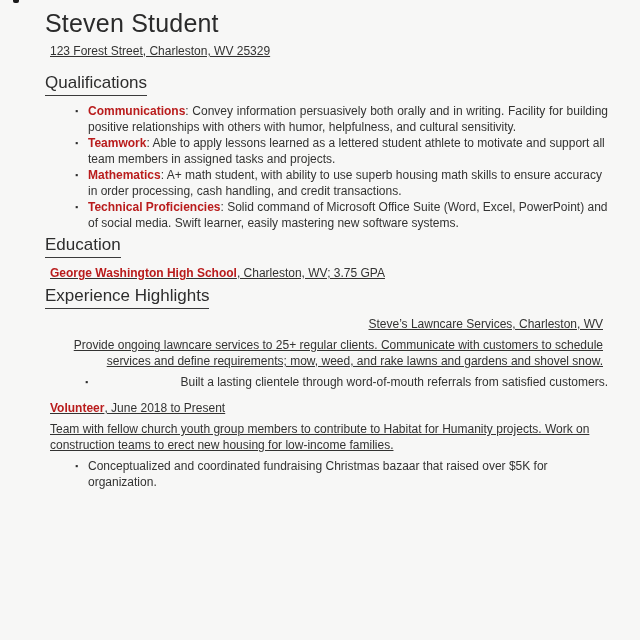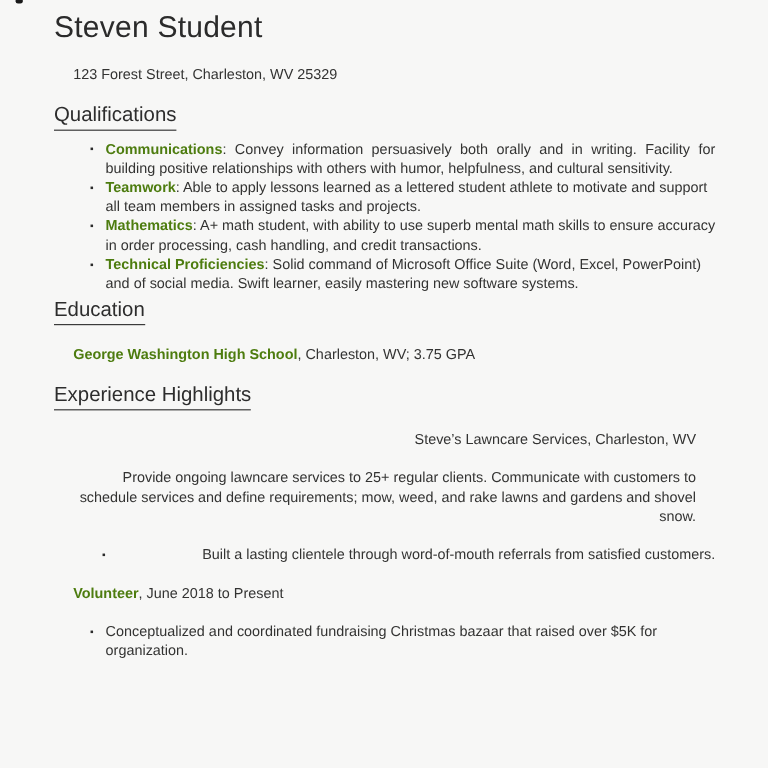--- a/index.html
+++ b/index.html
@@ -3,42 +3,42 @@
 <meta charset="utf-8">
 <style>
   html, body { margin: 0; padding: 0; }
   .page {
     position: relative;
     width: 640px;
     height: 640px;
     box-sizing: border-box;
     background: #f7f7f6;
     overflow: hidden;
-    padding: 2px 44px 0 45px;
+    padding: 2px 32px 0 45px;
     font-family: "Liberation Sans", sans-serif;
     font-size: 12px;
     line-height: 16px;
     color: #333332;
   }
   .artifact {
     position: absolute;
     left: 13px; top: 0;
     width: 6px; height: 3px;
     background: #1a1a1a;
     border-radius: 0 0 2px 2px;
   }
   h1.name {
     font-size: 25px;
     line-height: 30px;
     font-weight: 400;
     color: #2b2b2b;
     margin: 6px 0 4px 0;
     letter-spacing: 0.2px;
   }
-  p.line { margin: 16px; }
+  p.line { margin: 5px; text-decoration: underline; }
   h2.section {
     font-size: 17px;
     line-height: 20px;
     font-weight: 400;
     color: #2d2d2d;
     margin: 4px 0 7px 0;
   }
   h2.first { margin-top: 14px; }
   h2.section .hu {
     display: inline-block;
@@ -54,21 +54,21 @@
   ul.blist li { display: flex; margin: 0; }
   .bullet-glyph {
     flex: none;
     width: 13px;
     font-size: 8.5px;
     line-height: 16px;
     color: #2b2b2b;
   }
   .btext { flex: 1; }
   .just { text-align: justify; }
-  b, .bold { font-weight: 700; color: #4d7c0f; }
+  b, .bold { font-weight: 700; color: #b91c1c; }
   .italic { font-style: italic; }
   .edu-block { margin: 0; }
   .job { margin-top: 10px; }
   .job.firstjob { margin-top: 0; text-align: right; }
   .job ul.blist { margin-top: 5px; }
 </style>
 </head>
 <body>
 
 <div class="page">
@@ -84,21 +84,21 @@
     <li>
       <span class="bullet-glyph">▪</span>
       <span class="btext just"><b>Communications</b><span>: Convey information persuasively both orally and in writing. Facility for building positive relationships with others with humor, helpfulness, and cultural sensitivity.</span></span>
     </li>
     <li>
       <span class="bullet-glyph">▪</span>
       <span class="btext"><b>Teamwork</b><span>: Able to apply lessons learned as a lettered student athlete to motivate and support all team members in assigned tasks and projects.</span></span>
     </li>
     <li>
       <span class="bullet-glyph">▪</span>
-      <span class="btext"><b>Mathematics</b><span>: A+ math student, with ability to use superb mental math skills to ensure accuracy in order processing, cash handling, and credit transactions.</span></span>
+      <span class="btext"><b>Mathematics</b><span>: A+ math student, with ability to use superb housing math skills to ensure accuracy in order processing, cash handling, and credit transactions.</span></span>
     </li>
     <li>
       <span class="bullet-glyph">▪</span>
       <span class="btext"><b>Technical Proficiencies</b><span>: Solid command of Microsoft Office Suite (Word, Excel, PowerPoint) and of social media. Swift learner, easily mastering new software systems.</span></span>
     </li>
   </ul>
 
   <h2 class="section"><span class="hu">Education</span></h2>
 
   <div class="edu-block">
@@ -113,20 +113,21 @@
     <ul class="blist">
       <li>
         <span class="bullet-glyph">▪</span>
         <span class="btext">Built a lasting clientele through word-of-mouth referrals from satisfied customers.</span>
       </li>
     </ul>
   </div>
 
   <div class="job">
     <p class="line"><b>Volunteer</b><span>, June 2018 to Present</span></p>
+    <p class="line">Team with fellow church youth group members to contribute to Habitat for Humanity projects. Work on construction teams to erect new housing for low-income families.</p>
     <ul class="blist">
       <li>
         <span class="bullet-glyph">▪</span>
         <span class="btext">Conceptualized and coordinated fundraising Christmas bazaar that raised over $5K for organization.</span>
       </li>
     </ul>
   </div>
 </div>
 
 </body></html>

